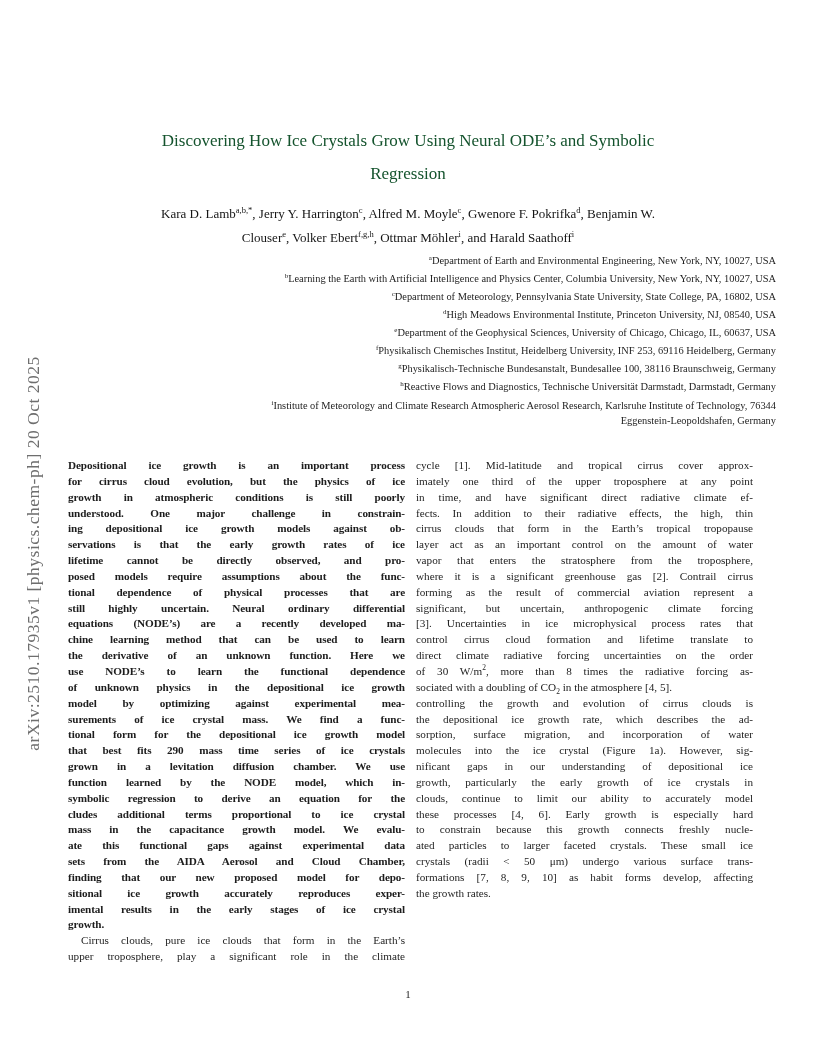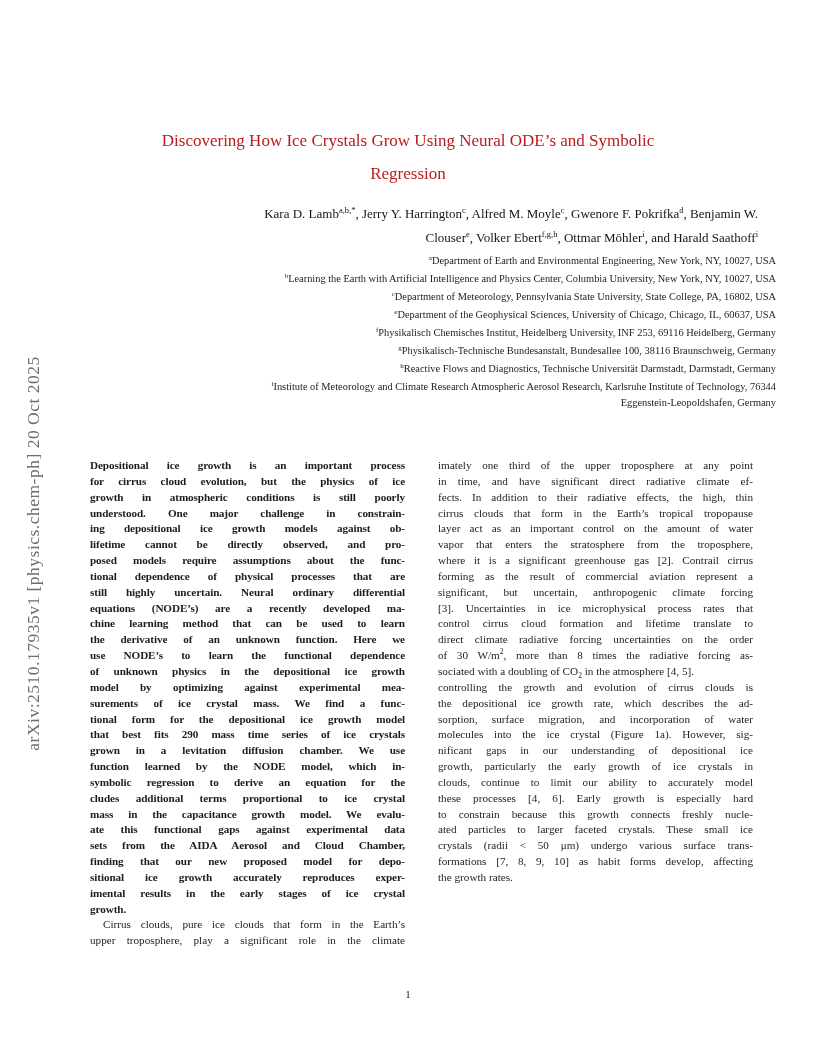--- a/index.html
+++ b/index.html
@@ -27,29 +27,29 @@
   }
   
   #title-block {
     position: absolute;
     top: 124px;
     left: 0;
     width: 816px;
     text-align: center;
     font-size: 17px;
     line-height: 33px;
-    color: #b91c1c;
+    color: #14532d;
   }
   
   #authors-block {
     position: absolute;
     top: 200px;
     left: 58px;
     width: 700px;
-    text-align: right;
+    text-align: center;
     font-size: 13px;
     line-height: 21px;
     color: #151515;
   }
   #authors-block sup { font-size: 8.5px; }
   
   #affil-block {
     position: absolute;
     top: 251px;
     left: 40px;
@@ -62,21 +62,21 @@
   #affil-block sup { font-size: 7px; }
   
   #columns {
     position: absolute;
     top: 458px;
     left: 68px;
     width: 685px;
     display: flex;
     gap: 11px;
   }
-  .column { width: 337px; font-size: 11.2px; line-height: 15.85px; color: #1d1d1d; margin-left: 22px; }
+  .column { width: 337px; font-size: 11.2px; line-height: 15.85px; color: #1d1d1d; }
   .tline { text-align: justify; text-align-last: justify; }
   .tline.endline { text-align-last: left; }
   .tline.indent { text-indent: 13px; }
   .tline.bold { font-weight: bold; letter-spacing: -0.1px; }
   .tline sup, .tline sub { font-size: 7.5px; line-height: 0; }
   
   #page-number {
     position: absolute;
     top: 988px;
     left: 0;
@@ -100,36 +100,38 @@
 
   <div id="authors-block">
       <div>Kara D. Lamb<sup>a,b,*</sup>, Jerry Y. Harrington<sup>c</sup>, Alfred M. Moyle<sup>c</sup>, Gwenore F. Pokrifka<sup>d</sup>, Benjamin W.</div>
       <div>Clouser<sup>e</sup>, Volker Ebert<sup>f,g,h</sup>, Ottmar Möhler<sup>i</sup>, and Harald Saathoff<sup>i</sup></div>
     </div>
 
   <div id="affil-block">
       <div><sup>a</sup>Department of Earth and Environmental Engineering, New York, NY, 10027, USA</div>
       <div><sup>b</sup>Learning the Earth with Artificial Intelligence and Physics Center, Columbia University, New York, NY, 10027, USA</div>
       <div><sup>c</sup>Department of Meteorology, Pennsylvania State University, State College, PA, 16802, USA</div>
+      <div><sup>d</sup>High Meadows Environmental Institute, Princeton University, NJ, 08540, USA</div>
       <div><sup>e</sup>Department of the Geophysical Sciences, University of Chicago, Chicago, IL, 60637, USA</div>
       <div><sup>f</sup>Physikalisch Chemisches Institut, Heidelberg University, INF 253, 69116 Heidelberg, Germany</div>
       <div><sup>g</sup>Physikalisch-Technische Bundesanstalt, Bundesallee 100, 38116 Braunschweig, Germany</div>
       <div><sup>h</sup>Reactive Flows and Diagnostics, Technische Universität Darmstadt, Darmstadt, Germany</div>
       <div><sup>i</sup>Institute of Meteorology and Climate Research Atmospheric Aerosol Research, Karlsruhe Institute of Technology, 76344</div>
       <div>Eggenstein-Leopoldshafen, Germany</div>
     </div>
 
   <div id="columns">
     <div class="column">
         <div>
           <div class="tline bold">Depositional ice growth is an important process</div>
           <div class="tline bold">for cirrus cloud evolution, but the physics of ice</div>
           <div class="tline bold">growth in atmospheric conditions is still poorly</div>
           <div class="tline bold">understood.  One major challenge in constrain-</div>
           <div class="tline bold">ing depositional ice growth models against ob-</div>
+          <div class="tline bold">servations is that the early growth rates of ice</div>
           <div class="tline bold">lifetime cannot be directly observed, and pro-</div>
           <div class="tline bold">posed models require assumptions about the func-</div>
           <div class="tline bold">tional dependence of physical processes that are</div>
           <div class="tline bold">still highly uncertain. Neural ordinary differential</div>
           <div class="tline bold">equations (NODE’s) are a recently developed ma-</div>
           <div class="tline bold">chine learning method that can be used to learn</div>
           <div class="tline bold">the derivative of an unknown function.  Here we</div>
           <div class="tline bold">use NODE’s to learn the functional dependence</div>
           <div class="tline bold">of unknown physics in the depositional ice growth</div>
           <div class="tline bold">model by optimizing against experimental mea-</div>
@@ -148,20 +150,21 @@
           <div class="tline bold">imental results in the early stages of ice crystal</div>
           <div class="tline bold endline">growth.</div>
         </div>
         <div>
           <div class="tline indent">Cirrus clouds, pure ice clouds that form in the Earth’s</div>
           <div class="tline">upper troposphere, play a significant role in the climate</div>
         </div>
       </div>
     <div class="column">
         <div>
+          <div class="tline">cycle [1].  Mid-latitude and tropical cirrus cover approx-</div>
           <div class="tline">imately one third of the upper troposphere at any point</div>
           <div class="tline">in time, and have significant direct radiative climate ef-</div>
           <div class="tline">fects. In addition to their radiative effects, the high, thin</div>
           <div class="tline">cirrus clouds that form in the Earth’s tropical tropopause</div>
           <div class="tline">layer act as an important control on the amount of water</div>
           <div class="tline">vapor that enters the stratosphere from the troposphere,</div>
           <div class="tline">where it is a significant greenhouse gas [2]. Contrail cirrus</div>
           <div class="tline">forming as the result of commercial aviation represent a</div>
           <div class="tline">significant, but uncertain, anthropogenic climate forcing</div>
           <div class="tline">[3]. Uncertainties in ice microphysical process rates that</div>

